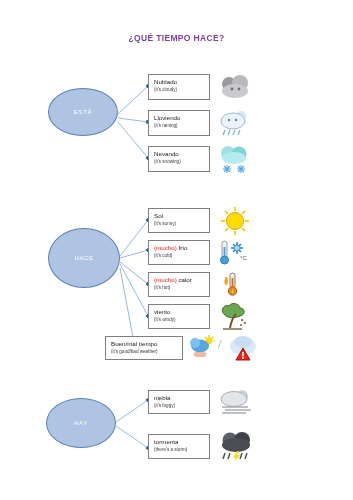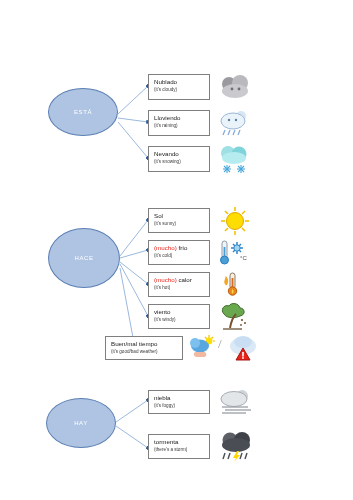--- a/index.html
+++ b/index.html
@@ -66,20 +66,21 @@
     color:#9a9a9a;
     font-size:13px;
     font-family:"Liberation Serif", serif;
   }
 </style>
 </head>
 <body>
 
 <div class="page">
 
+  <div class="title">¿QUÉ TIEMPO HACE?</div>
 
   <svg class="lines" viewBox="0 0 353 500">
     <defs>
       <marker id="sq" markerWidth="4" markerHeight="4" refX="2" refY="2" orient="auto">
         <rect x="0" y="0" width="4" height="4" fill="#2c5b9e"></rect>
       </marker>
     </defs>
     <g stroke="#8fb0da" stroke-width="0.9" fill="none" marker-end="url(#sq)">
 
       <path d="M118,114 L148,86"></path>

